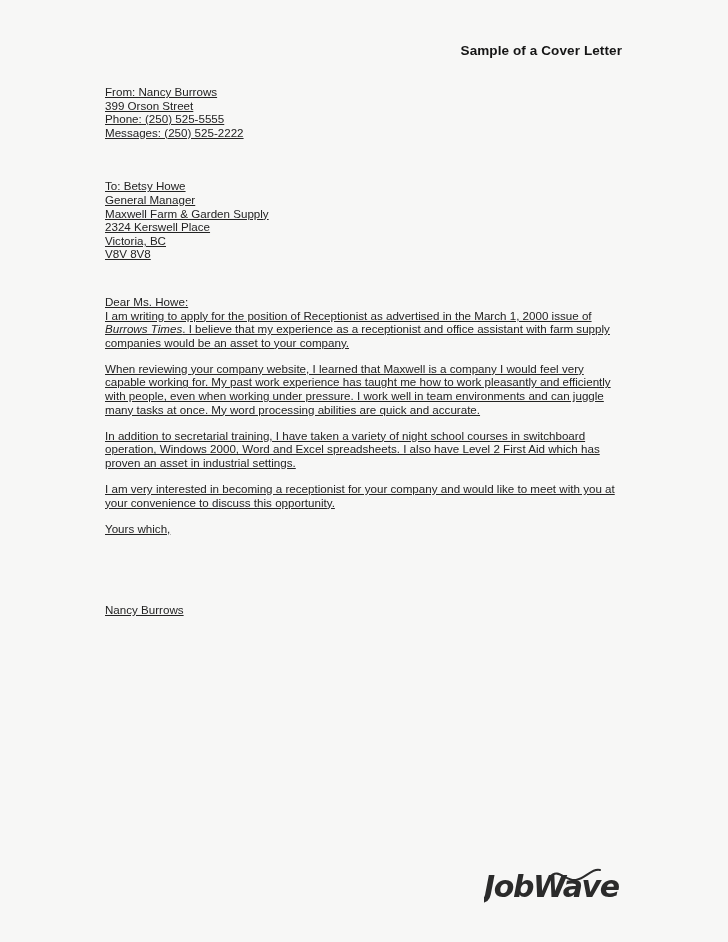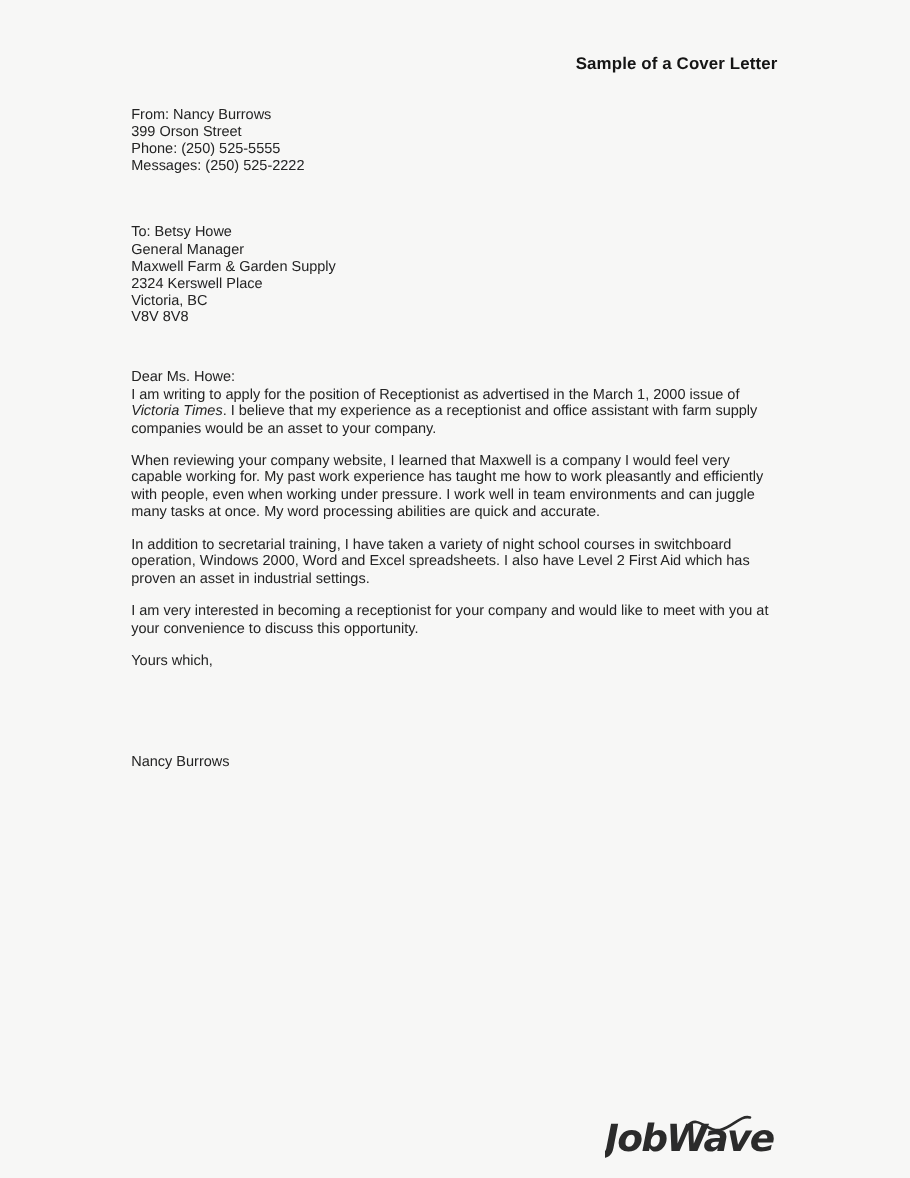--- a/index.html
+++ b/index.html
@@ -40,20 +40,21 @@
 
   
   .letter {
     position: absolute;
     left: 105px;
     top: 85px;
     width: 517px;
     font-size: 11.6px;
     line-height: 13.6px;
     color: #232323;
+    text-decoration: underline;
   }
 
   .block {
     margin: 0;
   }
   .block .line {
     display: block;
     white-space: pre-wrap;
   }
 
@@ -75,21 +76,20 @@
     font-style: italic;
   }
 
   
   .logo {
     position: absolute;
     left: 484px;
     top: 866px;
     width: 142px;
     height: 38px;
-    margin-top: 24px;
   }
   .logo svg {
     display: block;
     width: 142px;
     height: 38px;
   }
   .logo-text {
     font-family: "DejaVu Sans", sans-serif;
     font-weight: bold;
     font-style: italic;
@@ -127,21 +127,21 @@
       <span class="line">Victoria, BC</span>
       <span class="line">V8V 8V8</span>
     </div>
 
     <div class="gap-salut"></div>
 
     <div class="block">
       <span class="line">Dear Ms. Howe:</span>
     </div>
 
-    <p class="para"><span>I am writing to apply for the position of Receptionist as advertised in the March 1, 2000 issue of </span><em class="italic">Victoria Times</em><span>. I believe that my experience as a receptionist and office assistant with farm supply companies would be an asset to your company.</span></p>
+    <p class="para"><span>I am writing to apply for the position of Receptionist as advertised in the March 1, 2000 issue of </span><em class="italic">Burrows Times</em><span>. I believe that my experience as a receptionist and office assistant with farm supply companies would be an asset to your company.</span></p>
 
     <div class="gap-para"></div>
 
     <p class="para">When reviewing your company website, I learned that Maxwell is a company I would feel very capable working for. My past work experience has taught me how to work pleasantly and efficiently with people, even when working under pressure. I work well in team environments and can juggle many tasks at once. My word processing abilities are quick and accurate.</p>
 
     <div class="gap-para"></div>
 
     <p class="para">In addition to secretarial training, I have taken a variety of night school courses in switchboard operation, Windows 2000, Word and Excel spreadsheets. I also have Level 2 First Aid which has proven an asset in industrial settings.</p>
 
     <div class="gap-para"></div>

